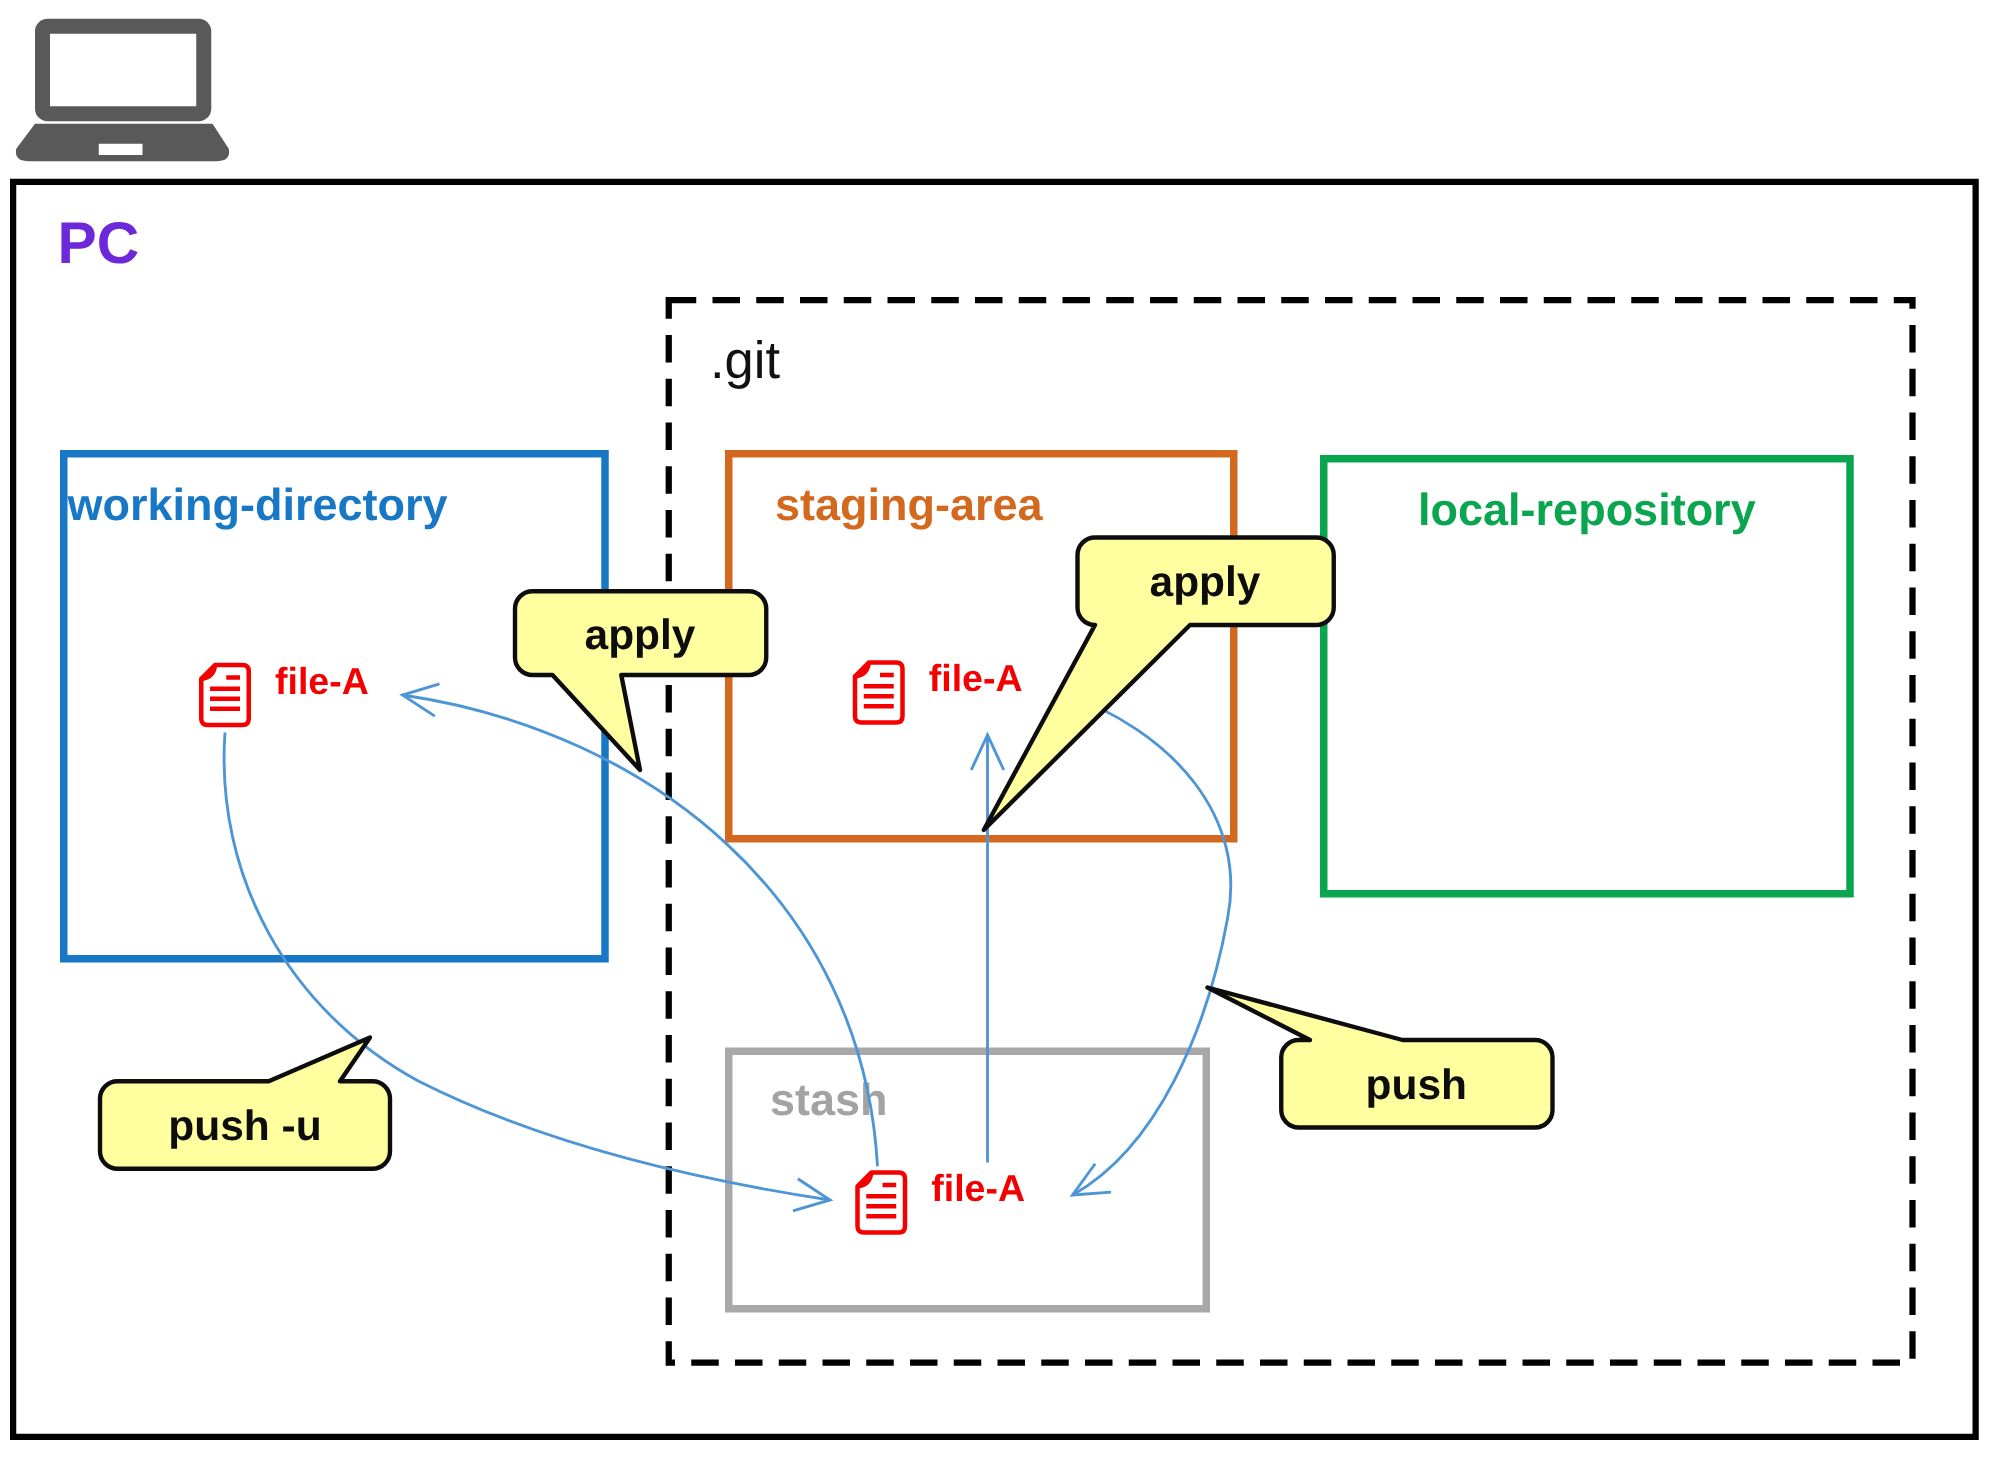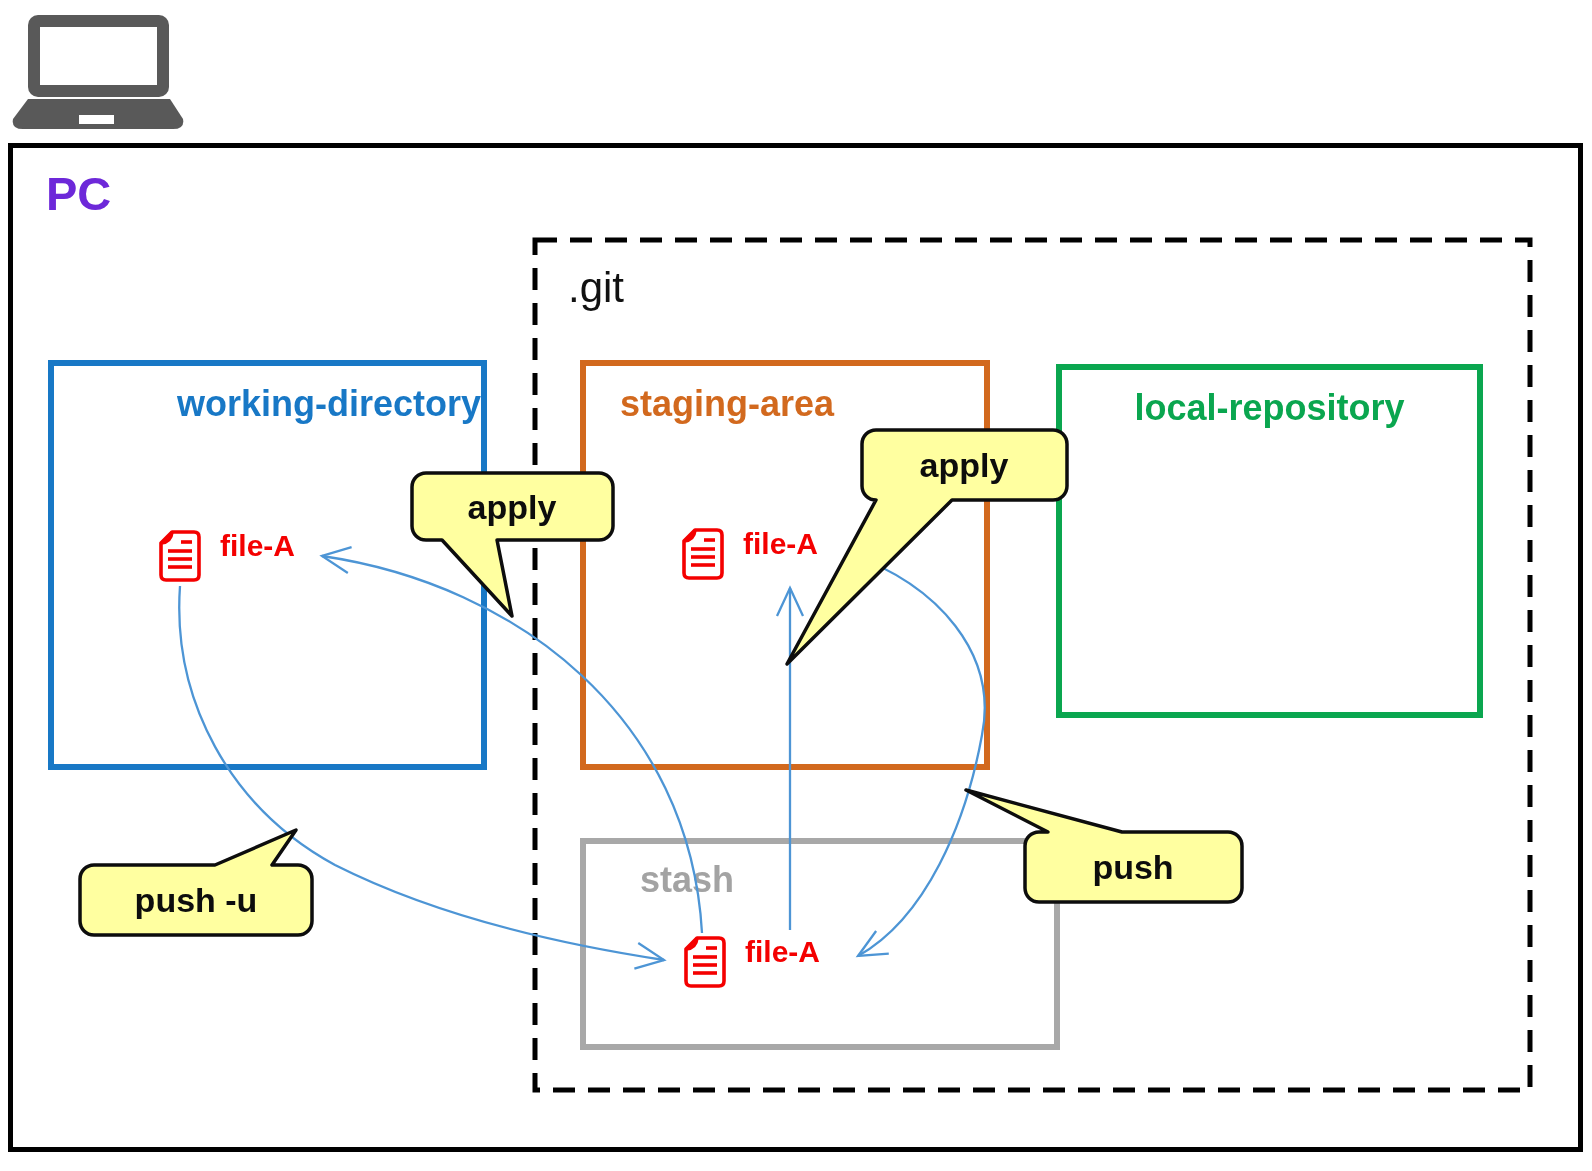--- a/index.html
+++ b/index.html
@@ -4,26 +4,26 @@
 <style>
   html,body{margin:0;padding:0;background:#ffffff;}
   body{width:1592px;height:1171px;position:relative;overflow:hidden;
        font-family:"Liberation Sans",sans-serif;}
   .box{position:absolute;border-style:solid;border-width:6px;background:transparent;box-sizing:border-box;}
   .box-title{font-weight:bold;font-size:36px;line-height:1.1;margin-top:18px;}
   #pc-box{left:8px;top:143px;width:1575px;height:1009px;border:5px solid #000;box-sizing:border-box;position:absolute;}
   #pc-label{left:46px;top:166px;font-size:47px;font-weight:bold;color:#6d28d9;position:absolute;}
   #git-label{left:568px;top:264px;font-size:42px;font-weight:normal;color:#111;position:absolute;}
   #wd-box{left:48px;top:360px;width:439px;height:410px;border-color:#1878C6;}
-  #wd-box .box-title{color:#1878C6;text-align:right;}
-  #sa-box{left:580px;top:360px;width:410px;height:410px;border-color:#D2691E;}
+  #wd-box .box-title{color:#1878C6;text-align:left;}
+  #sa-box{left:580px;top:360px;width:410px;height:314px;border-color:#D2691E;}
   #sa-box .box-title{color:#D2691E;text-align:left;padding-left:34px;}
   #lr-box{left:1056px;top:364px;width:427px;height:354px;border-color:#0AA64F;}
   #lr-box .box-title{color:#0AA64F;text-align:center;}
-  #stash-box{left:580px;top:838px;width:480px;height:212px;border-color:#A8A8A8;padding-left:24px;}
+  #stash-box{left:580px;top:838px;width:388px;height:212px;border-color:#A8A8A8;}
   #stash-box .box-title{color:#A3A3A3;text-align:left;padding-left:30px;margin-top:16px;}
   .file{position:absolute;display:flex;align-items:flex-start;gap:18px;color:#F40000;
         font-weight:bold;font-size:30px;z-index:2;}
   #file-working{left:158px;top:529px;}
   #file-staging{left:681px;top:527px;}
   #file-stash{left:683px;top:935px;}
   #laptop{left:12px;top:6px;position:absolute;}
   #overlay{position:absolute;left:0;top:0;width:1592px;height:1171px;z-index:5;pointer-events:none;}
   #overlay path.arrow{fill:none;stroke:#4D95D5;stroke-width:2.3px;}
   #overlay path.bubble{fill:#FFFFA0;stroke:#0D0D0D;stroke-width:3.5px;stroke-linejoin:round;}

